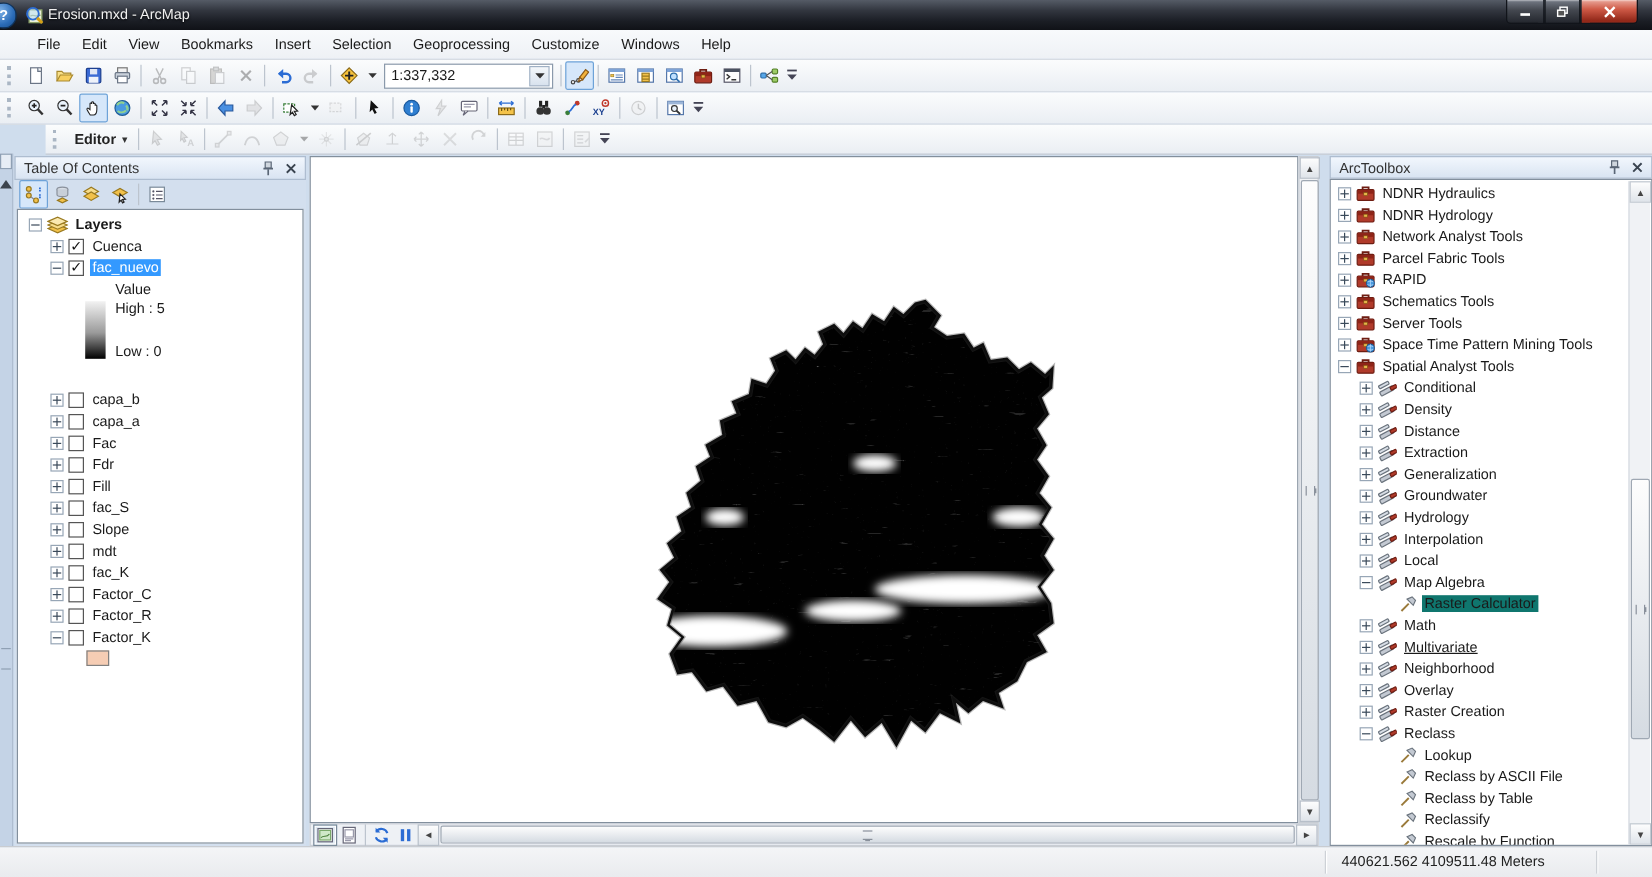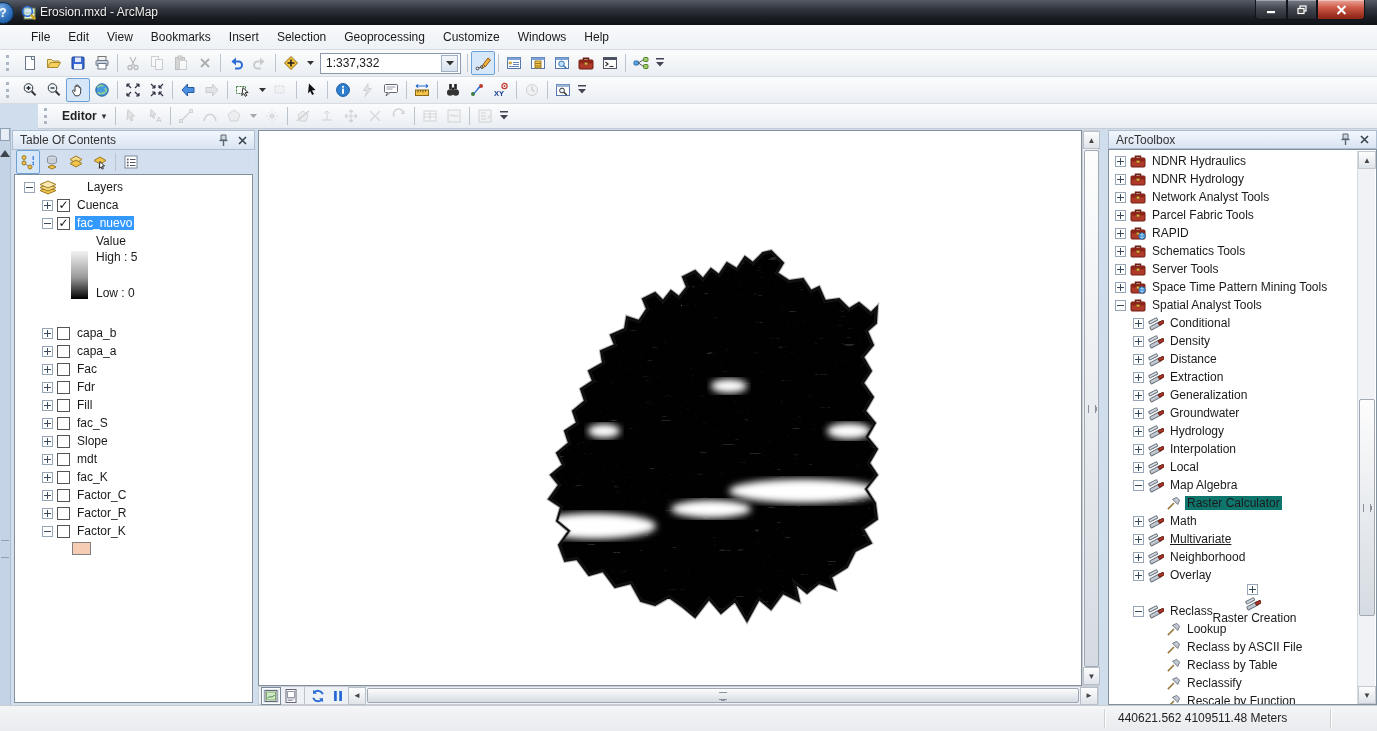--- a/index.html
+++ b/index.html
@@ -747,21 +747,21 @@
             </span>
             <span class="ticon">
               <span class="icon">
                 <svg width="18" height="15" viewBox="0 0 18 15">
                   <path d="M1 10.5L9 7l8 3.5L9 14z" fill="#f2c14a" stroke="#9a7a20"></path>
                   <path d="M1 7.5L9 4l8 3.5L9 11z" fill="#f7dc8a" stroke="#9a7a20"></path>
                   <path d="M1 4.5L9 1l8 3.5L9 8z" fill="#fbe9b0" stroke="#9a7a20"></path>
                 </svg>
               </span>
             </span>
-            <span class="tlabel" style="font-weight: normal; margin-left: 24px;">Layers</span>
+            <span class="tlabel" style="font-weight: bold;">Layers</span>
           </div>
           <div class="trow" style="padding-left: 27px;">
             <span class="expand plus">
               <i></i>
             </span>
             <span class="cbx">✓</span>
             <span class="tlabel">Cuenca</span>
           </div>
           <div class="trow" style="padding-left: 27px;">
             <span class="expand">
@@ -1390,21 +1390,21 @@
                     <rect x="10" y="8.9" width="5.5" height="2.8" rx="0.6" fill="#b03a2a" stroke="#6e1d12"></rect>
                   </g>
                   <g transform="rotate(-28 8 8)">
                     <rect x="2" y="3.5" width="9" height="2.6" rx="0.6" fill="#d8dee6" stroke="#6a737d"></rect>
                   </g>
                 </svg>
               </span>
             </span>
             <span class="tlabel">Overlay</span>
           </div>
-          <div class="trow" style="padding-left: 24px; flex-direction: column;">
+          <div class="trow" style="padding-left: 24px;">
             <span class="expand plus">
               <i></i>
             </span>
             <span class="ticon">
               <span class="icon">
                 <svg width="16" height="16" viewBox="0 0 16 16">
                   <g transform="rotate(-28 8 8)">
                     <rect x="0.5" y="8.5" width="12" height="3.6" rx="0.8" fill="#c3c9d2" stroke="#6a737d"></rect>
                     <rect x="10" y="8.9" width="5.5" height="2.8" rx="0.6" fill="#b03a2a" stroke="#6e1d12"></rect>
                   </g>

